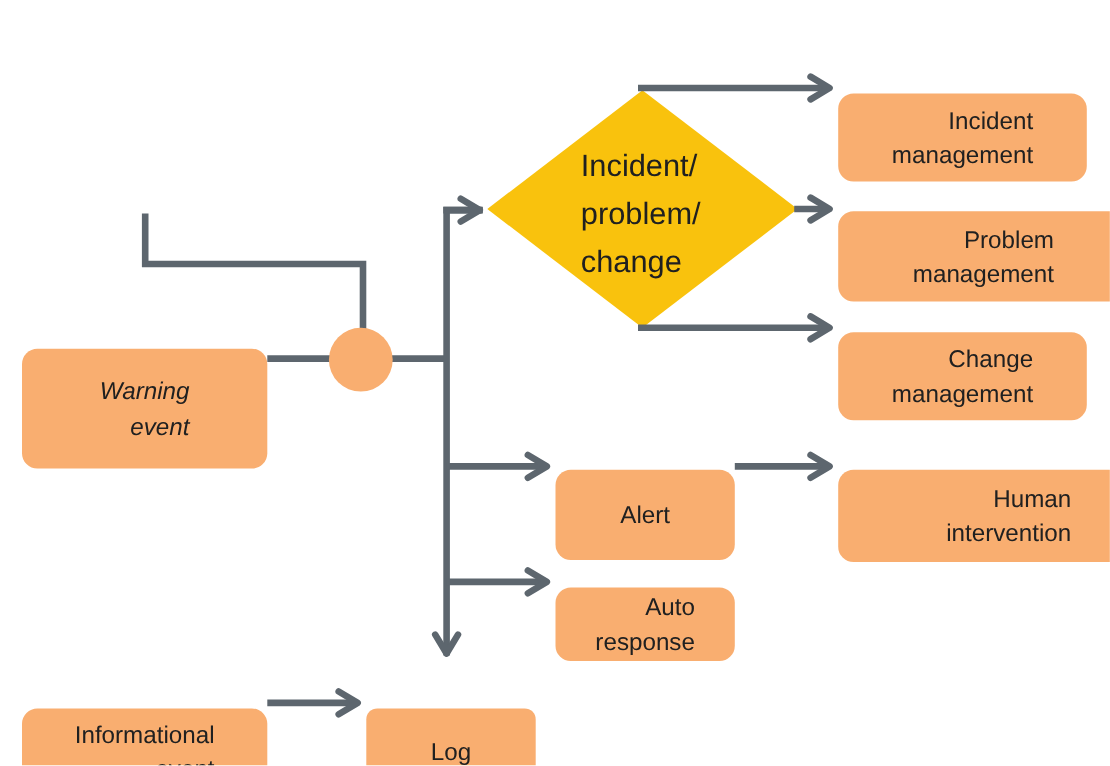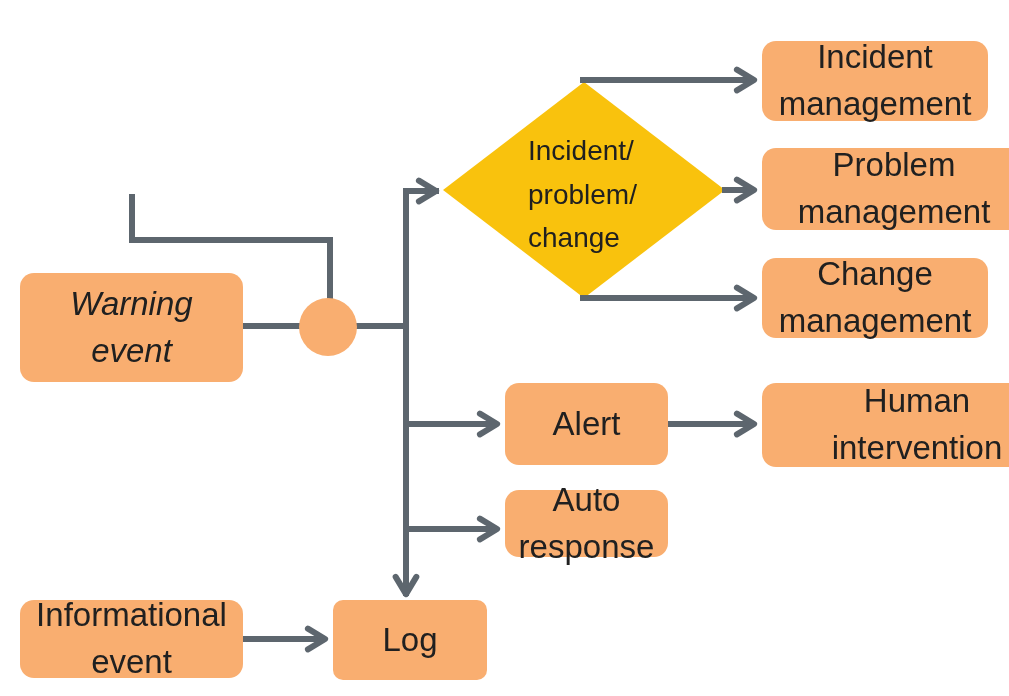--- a/index.html
+++ b/index.html
@@ -21,24 +21,25 @@
   .edge{stroke:var(--connector);stroke-width:6;fill:none;}
   .edge.sq{stroke-linecap:square;}
   .arrowhead{stroke:var(--connector);fill:none;stroke-width:2.6;stroke-linecap:round;stroke-linejoin:round;}
   .diamond{fill:var(--diamond_fill);}
   .dot{fill:var(--node_fill);}
   .node{
     position:absolute;
     background:var(--node_fill);
     border-radius:14px;
     display:flex;align-items:center;justify-content:center;
-    text-align:center;
+    text-align:right;
     color:var(--text);
-    font-size:33px;line-height:1.42;
+    font-size:22px;line-height:1.42;
     white-space:pre-line;
+    margin-top:44px;
   }
   .node.small-radius{border-radius:10px;}
   .diamond-label{
     position:absolute;
     color:var(--text);
     font-size:28px;line-height:1.56;
     text-align:left;white-space:pre-line;
   }
 </style>
 </head>

